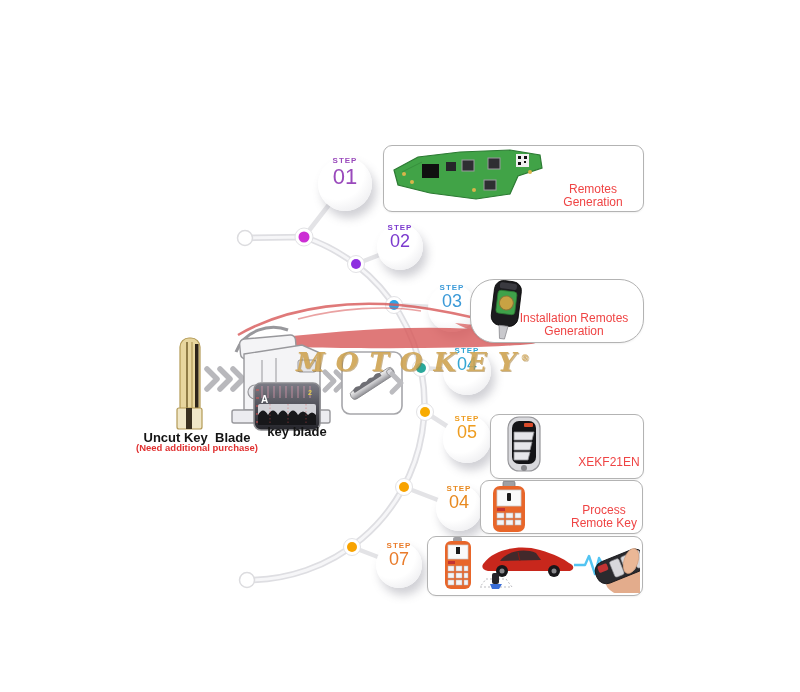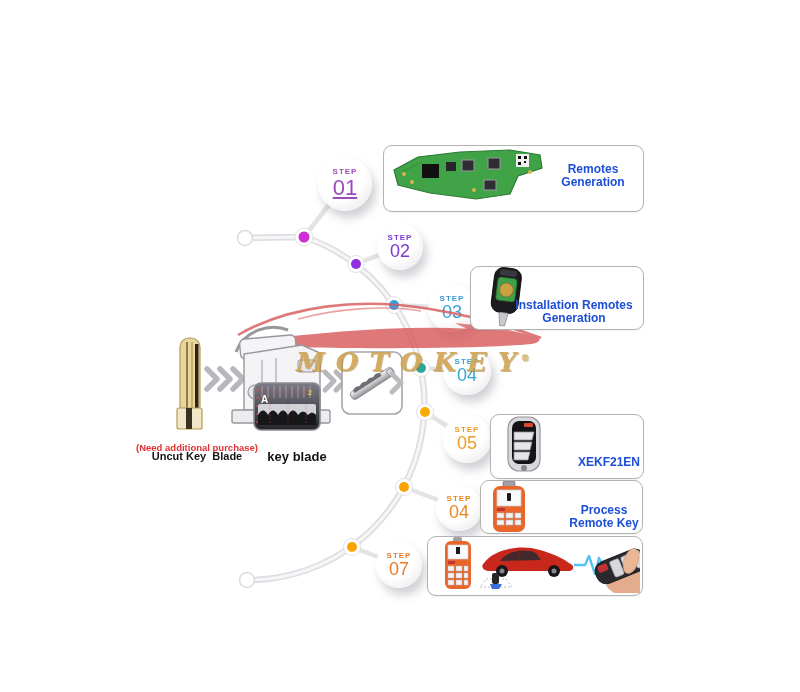--- a/index.html
+++ b/index.html
@@ -11,64 +11,64 @@
   .titlebar{position:absolute;left:150px;top:95px;width:500px;height:38px;
     background:linear-gradient(90deg,#161616 0%,#161616 62%,#3a3a3a 76%,#9a9a9a 88%,#fff 99%);
     display:flex;align-items:center;z-index:6;}
   .titlebar h1{margin:0 0 0 14px;font-size:25px;font-weight:700;color:#d9d9d9;
     letter-spacing:-0.5px;transform:scaleX(.92);transform-origin:left center;white-space:nowrap;}
 
   
   .step{position:absolute;border-radius:50%;z-index:2;
     background:radial-gradient(circle at 35% 28%,#ffffff 52%,#f1f1f3 78%,#e3e3e7 100%);
     box-shadow:4px 7px 10px rgba(110,110,125,.32);
-    display:flex;flex-direction:column;align-items:center;justify-content:center;}
+    display:flex;flex-direction:column;align-items:center;}
   .step .step-label{font-size:8px;font-weight:700;letter-spacing:1px;line-height:1;}
   .step .step-num{font-size:18px;font-weight:400;line-height:1.05;}
   .s1{left:318px;top:157px;width:54px;height:54px;} .s1 .step-num{font-size:22px;}
   .s2{left:377px;top:224px;width:46px;height:46px;}
   .s3{left:428px;top:284px;width:48px;height:48px;}
   .s4{left:443px;top:347px;width:48px;height:48px;}
   .s5{left:443px;top:415px;width:48px;height:48px;}
   .s6{left:436px;top:485px;width:46px;height:46px;}
   .s7{left:376px;top:542px;width:46px;height:46px;}
 
   
   .card{position:absolute;background:#fff;border:1.5px solid #b3b3b3;border-radius:9px;
     z-index:5;box-shadow:0 1px 2px rgba(0,0,0,.06);}
-  .card .card-text{position:absolute;text-align:center;font-weight:700;font-size:12px;
-    color:#1d4ed8;line-height:1.08;}
+  .card .card-text{position:absolute;text-align:center;font-weight:400;font-size:12px;
+    color:#ef4444;line-height:1.08;margin-top:20px;}
   .card .card-note{position:absolute;bottom:1px;right:2px;left:2px;text-align:center;
     font-weight:700;font-size:11px;color:#e03030;white-space:nowrap;}
   .c1{left:383px;top:145px;width:259px;height:65px;}
   .c2{left:445px;top:216px;width:197px;height:63px;}
-  .c3{left:470px;top:266px;width:172px;height:62px;}
+  .c3{left:470px;top:279px;width:172px;height:62px;border-radius:24px;}
   .c4{left:497px;top:347px;width:165px;height:61px;}
   .c5{left:490px;top:414px;width:152px;height:63px;}
   .c6{left:480px;top:480px;width:161px;height:52px;}
   .c7{left:427px;top:536px;width:214px;height:58px;}
   .t1{right:4px;top:17px;width:92px;}
   .t2{right:2px;top:19px;width:124px;}
   .t3{right:4px;bottom:4px;width:130px;}
   .t4{right:4px;bottom:7px;width:80px;}
   .t5{right:0;bottom:9px;width:68px;}
   .t6{right:0;bottom:3px;width:76px;}
   .card-art{position:absolute;left:0;top:0;}
 
   
   .brand-wm{position:absolute;left:296px;top:347px;z-index:4;opacity:.9;
     font-family:"DejaVu Serif",serif;font-style:italic;font-weight:700;font-size:26px;
     letter-spacing:11px;white-space:nowrap;text-shadow:1px 1px 0 rgba(150,108,34,.55);}
   .brand-wm sup{font-size:9px;letter-spacing:0;margin-left:-7px;}
 
   
   .flow-label{position:absolute;text-align:center;color:#141414;z-index:4;}
-  .uncut-label{left:136px;top:430px;width:122px;font-size:11px;font-weight:700;white-space:pre;margin-top:20px;}
+  .uncut-label{left:136px;top:430px;width:122px;font-size:13px;font-weight:700;white-space:pre;}
   .uncut-note{left:130px;top:442px;width:134px;font-size:9.5px;font-weight:700;color:#e03030;}
-  .keyblade-label{left:247px;top:424px;width:100px;font-size:13px;font-weight:700;margin-top:25px;}
+  .keyblade-label{left:247px;top:424px;width:100px;font-size:13px;font-weight:700;}
 
   .wm-car{z-index:3;}
   .left-art{z-index:3;}
   .arc-layer{z-index:1;}
 </style>
 </head>
 <body>
 
 <div class="canvas">
 
@@ -100,21 +100,21 @@
       <circle cx="425" cy="412" r="5" style="fill: rgb(248, 171, 0);"></circle>
       <circle cx="404" cy="487" r="8.5" fill="#fff" stroke="#e2e2e5" stroke-width="1"></circle>
       <circle cx="404" cy="487" r="5" style="fill: rgb(248, 163, 0);"></circle>
       <circle cx="352" cy="547" r="8.5" fill="#fff" stroke="#e2e2e5" stroke-width="1"></circle>
       <circle cx="352" cy="547" r="5" style="fill: rgb(248, 163, 0);"></circle>
     </g>
   </svg>
 
   <div class="step s1">
     <span class="step-label" style="color: rgb(154, 74, 188);">STEP</span>
-    <span class="step-num" style="color: rgb(154, 74, 188); text-decoration: underline;">01</span>
+    <span class="step-num" style="color: rgb(154, 74, 188);">01</span>
   </div>
   <div class="step s2">
     <span class="step-label" style="color: rgb(123, 58, 206);">STEP</span>
     <span class="step-num" style="color: rgb(123, 58, 206);">02</span>
   </div>
   <div class="step s3">
     <span class="step-label" style="color: rgb(59, 154, 216);">STEP</span>
     <span class="step-num" style="color: rgb(59, 154, 216);">03</span>
   </div>
   <div class="step s4">

